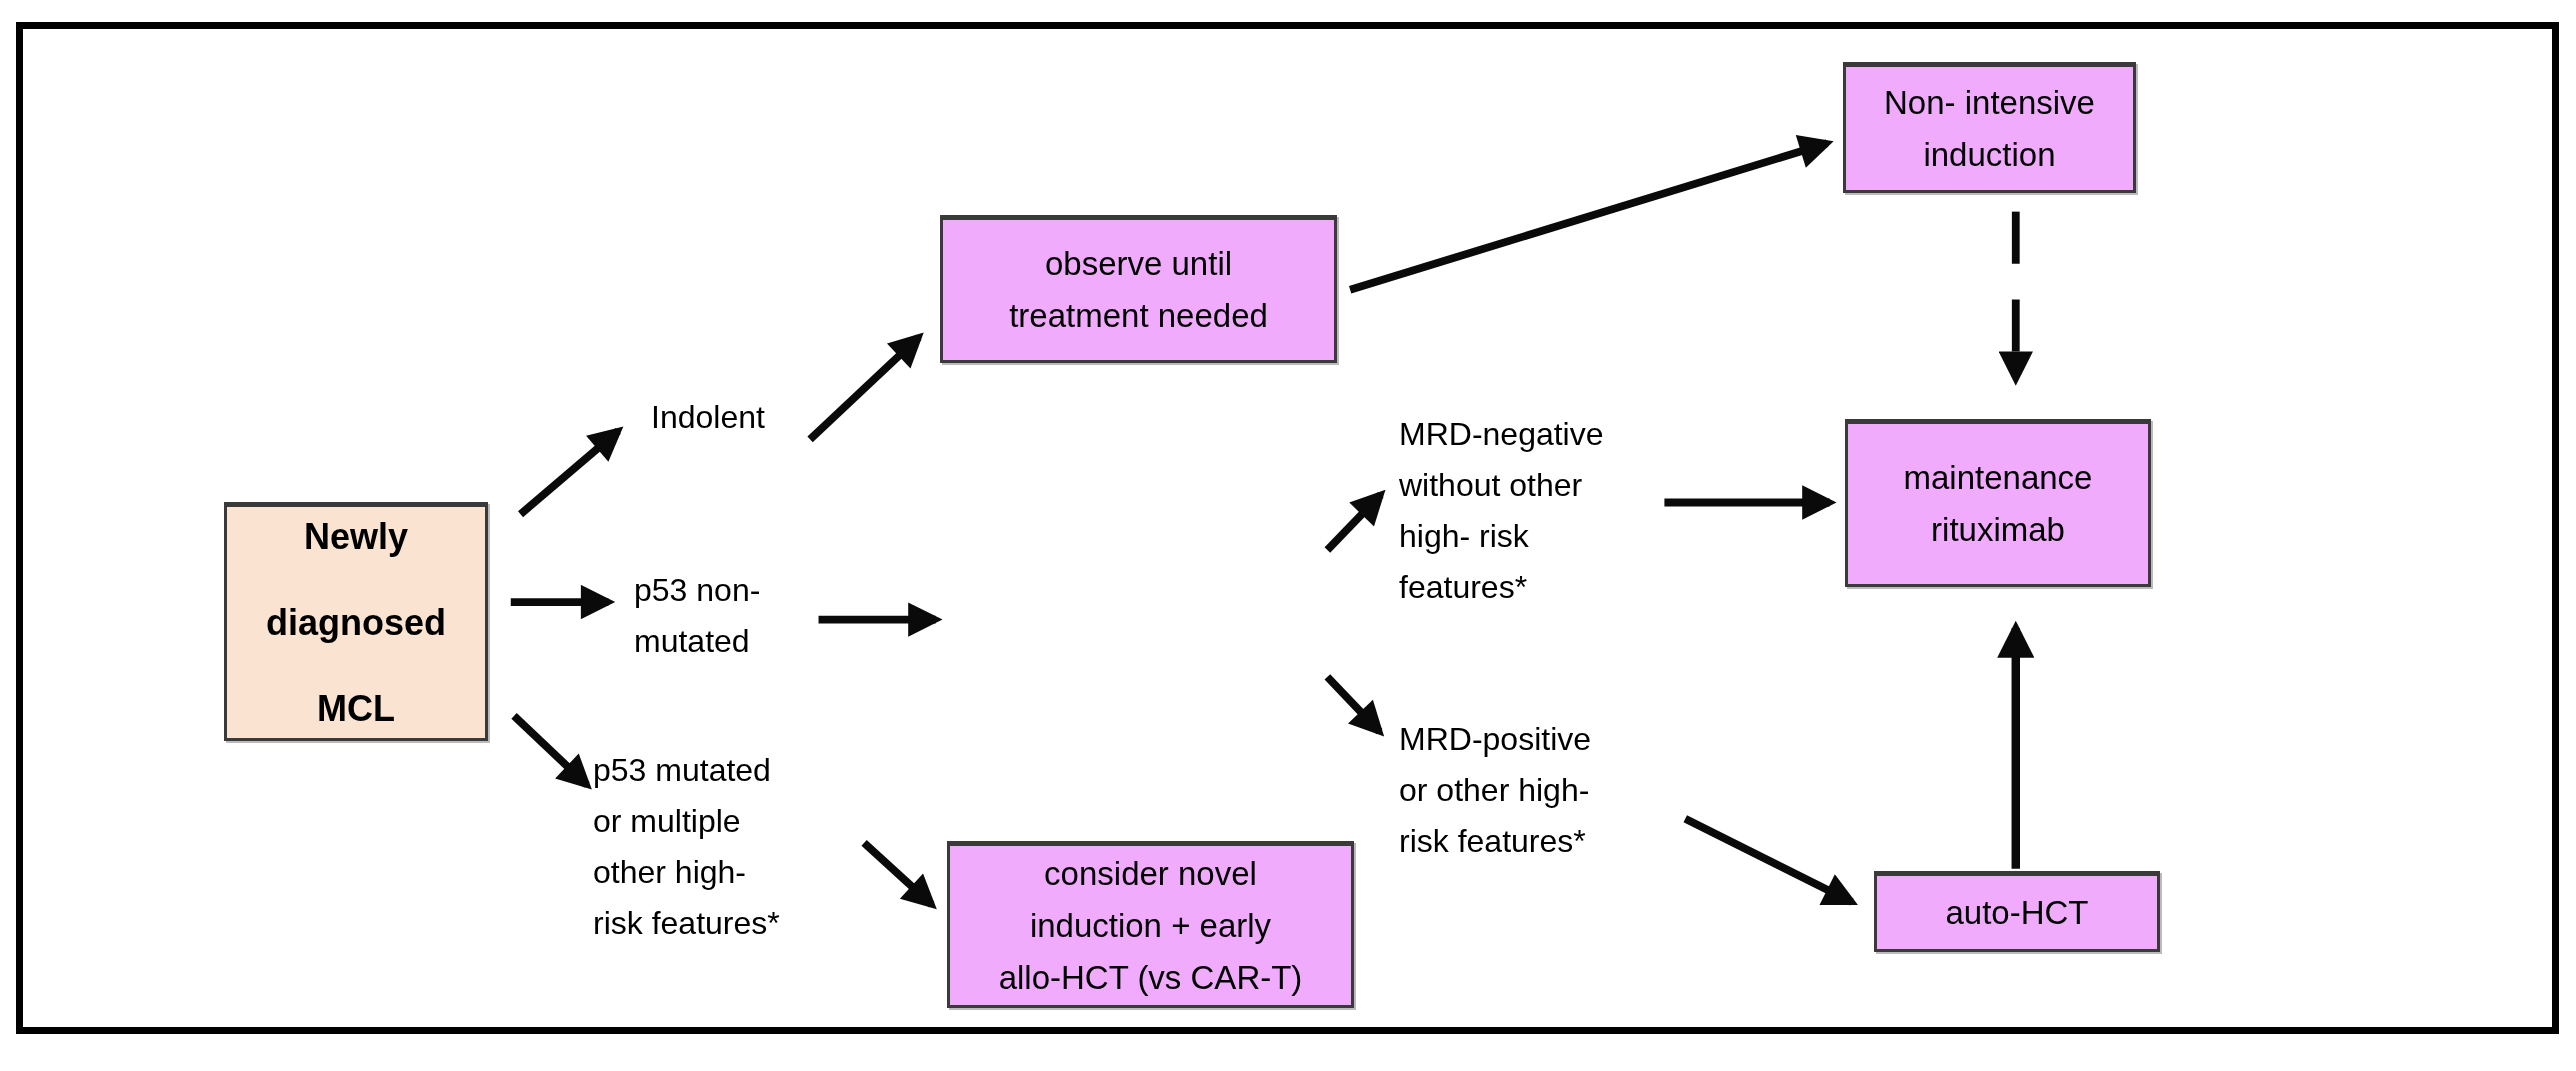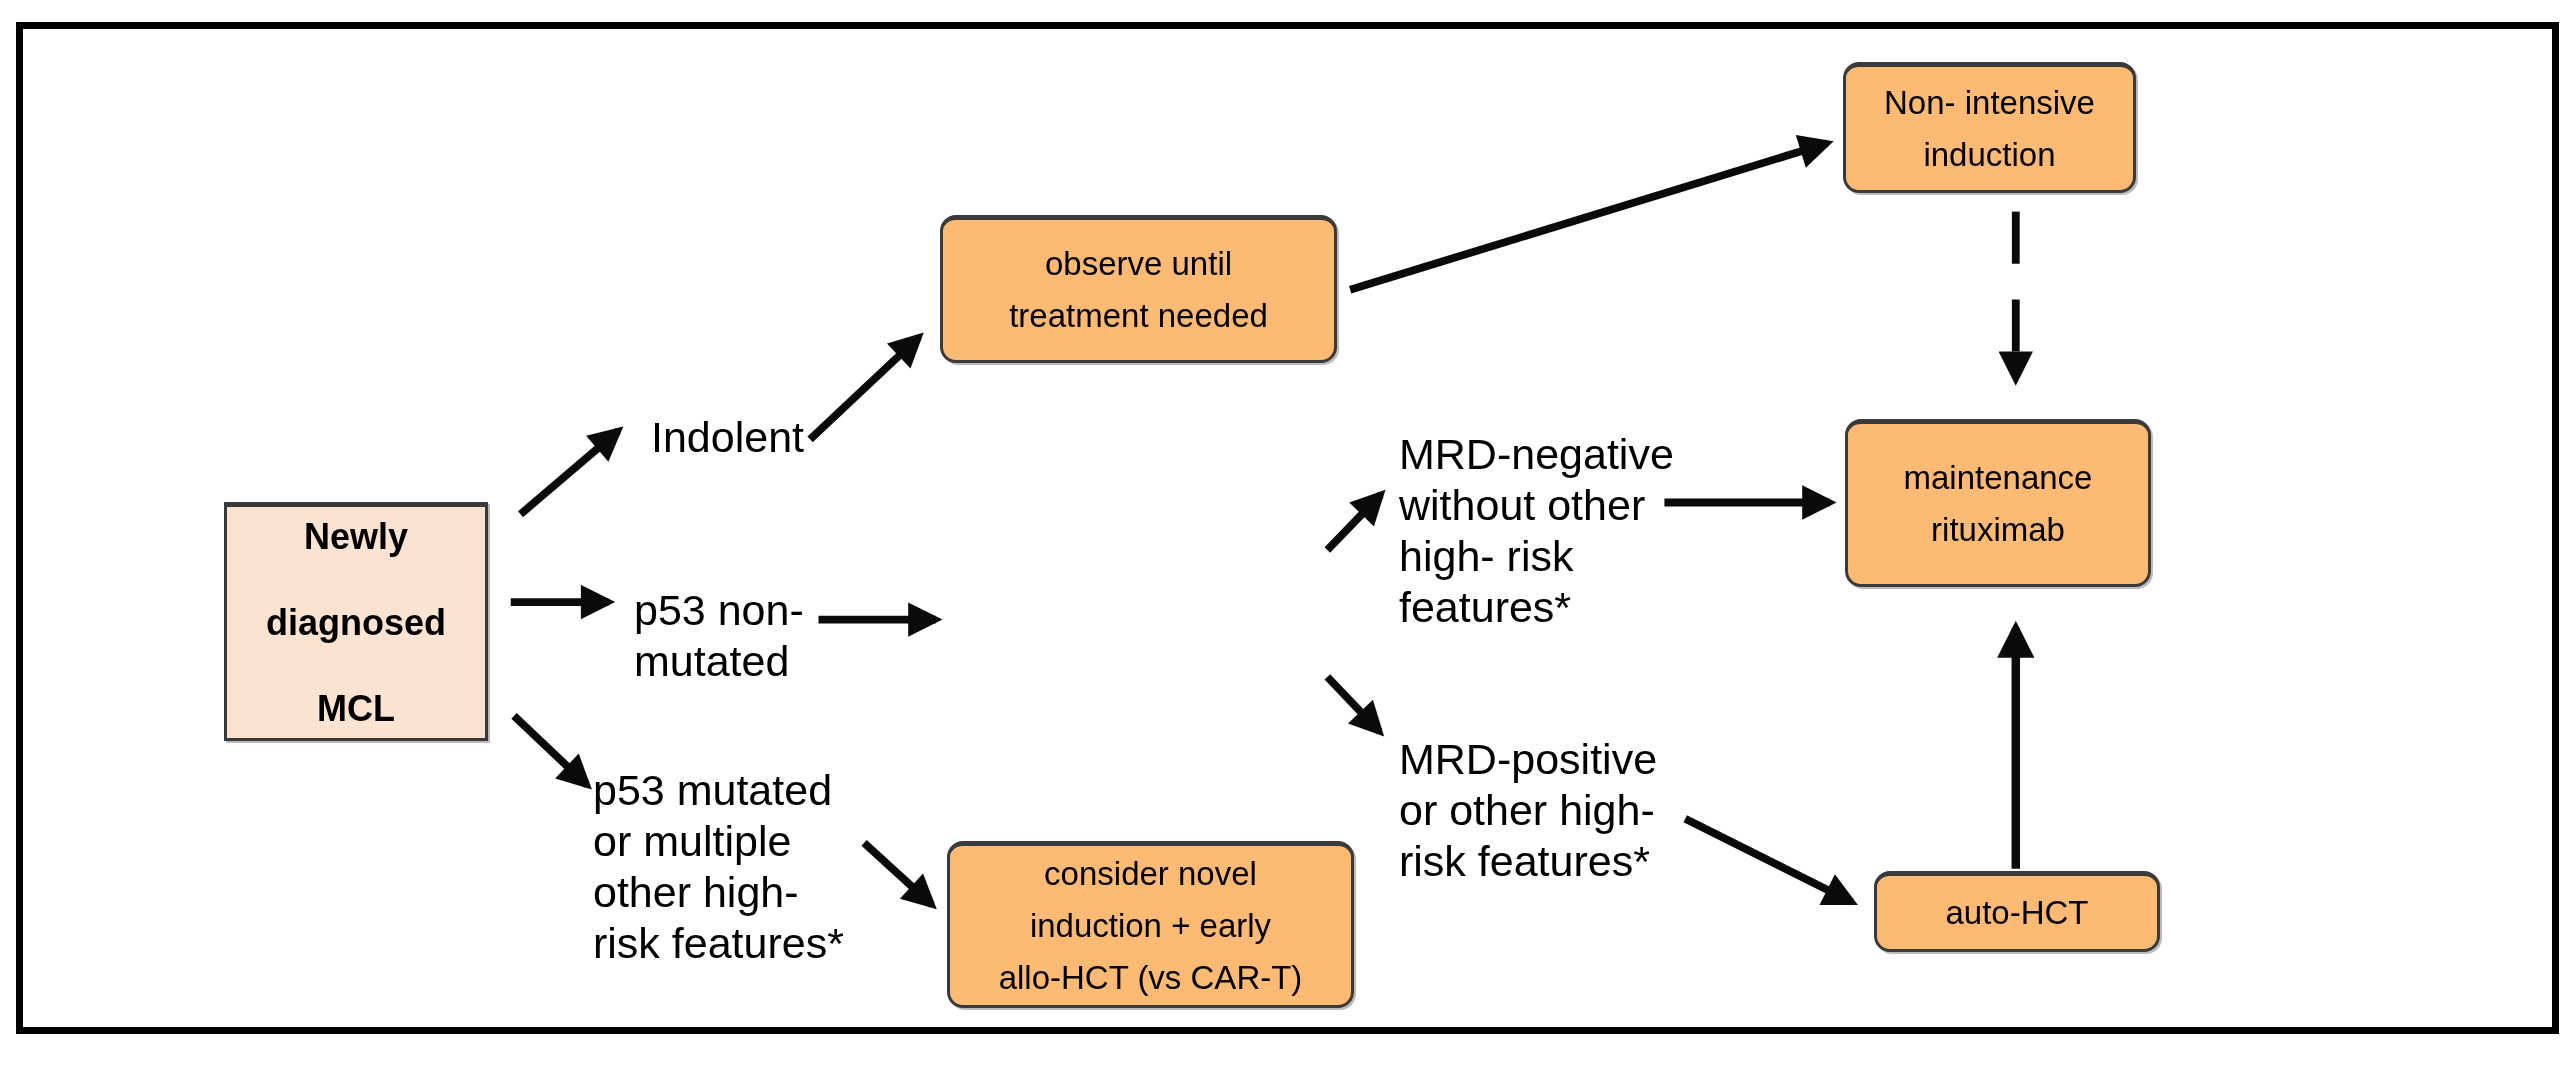--- a/index.html
+++ b/index.html
@@ -39,33 +39,32 @@
     display: flex;
     flex-direction: column;
     align-items: center;
     justify-content: center;
     text-align: center;
     font-size: 33px;
     line-height: 52px;
     box-shadow: 2px 2px 0 rgba(60,60,60,0.35);
   }
   .node span { display: block; white-space: nowrap; }
-  .green { background: #fdba74; border-radius: 16px; }
+  .green { background: #f0abfc; }
   .peach { background: #fbe3d1; gap: 16px; }
   .mcl {
     font-weight: bold;
     font-size: 36px;
     line-height: 70px;
   }
   .label {
     position: absolute;
-    font-size: 43px;
+    font-size: 32px;
     line-height: 51px;
     white-space: nowrap;
-    margin-top: 20px;
   }
   .label span { display: block; }
 </style>
 </head>
 <body>
 
 <div id="canvas">
 
   <div class="frame"></div>
 

